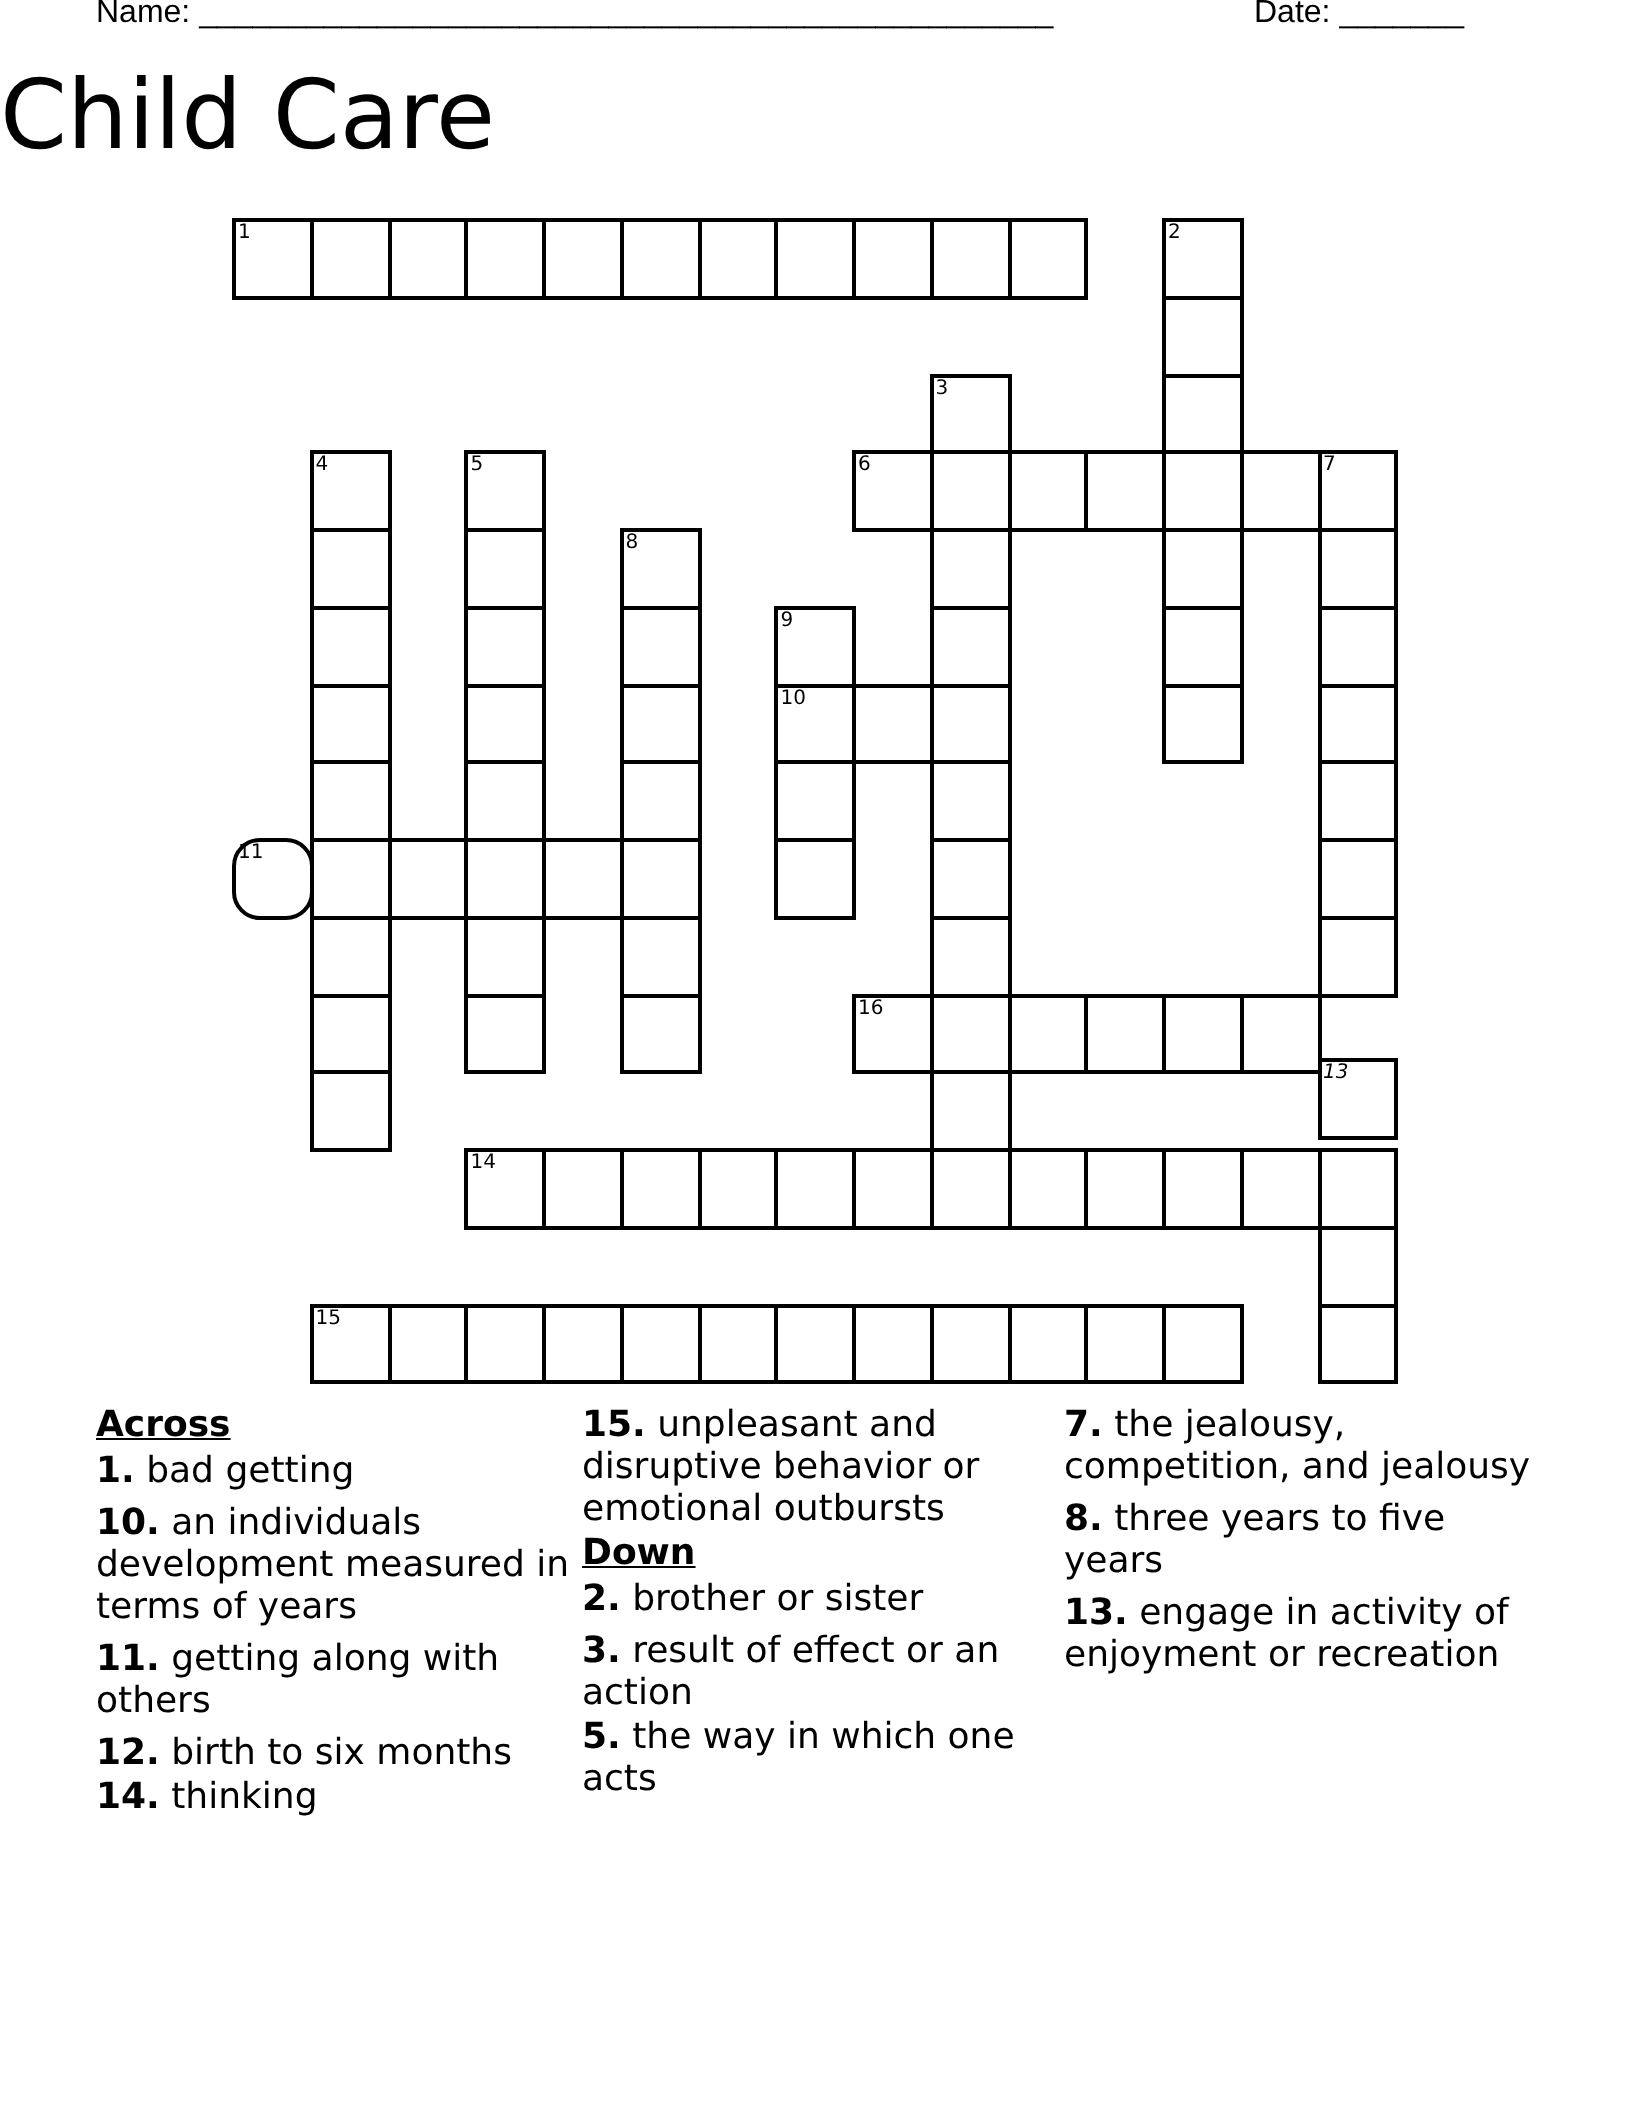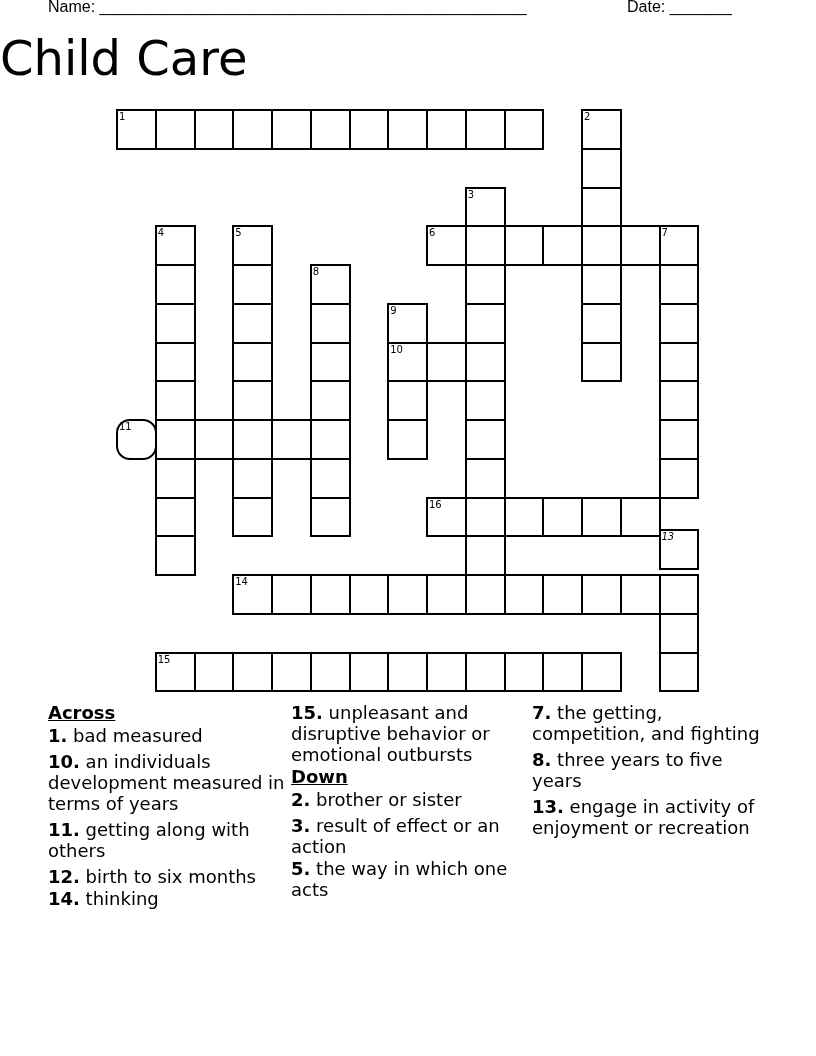--- a/index.html
+++ b/index.html
@@ -156,32 +156,32 @@
     <div class="cell" style="left: 388.25px; top: 652.5px; width: 40.75px; height: 40.75px;"></div>
     <div class="cell" style="left: 427px; top: 652.5px; width: 40.75px; height: 40.75px;"></div>
     <div class="cell" style="left: 465.75px; top: 652.5px; width: 40.75px; height: 40.75px;"></div>
     <div class="cell" style="left: 504.5px; top: 652.5px; width: 40.75px; height: 40.75px;"></div>
     <div class="cell" style="left: 543.25px; top: 652.5px; width: 40.75px; height: 40.75px;"></div>
     <div class="cell" style="left: 582px; top: 652.5px; width: 40.75px; height: 40.75px;"></div>
   </div>
 
 <div class="clues col1">
   <div class="head">Across</div>
-  <div class="clue"><b>1.</b><span> bad measured</span></div>
+  <div class="clue"><b>1.</b><span> bad getting</span></div>
   <div class="clue"><b>10.</b><span> an individuals development measured in terms of years</span></div>
   <div class="clue"><b>11.</b><span> getting along with others</span></div>
   <div class="clue" style="margin-bottom:1px"><b>12.</b><span> birth to six months</span></div>
   <div class="clue"><b>14.</b><span> thinking</span></div>
 </div>
 
 <div class="clues col2">
   <div class="clue" style="margin-bottom:1px"><b>15.</b><span> unpleasant and disruptive behavior or emotional outbursts</span></div>
   <div class="head">Down</div>
   <div class="clue"><b>2.</b><span> brother or sister</span></div>
   <div class="clue" style="margin-bottom:1px"><b>3.</b><span> result of effect or an action</span></div>
   <div class="clue"><b>5.</b><span> the way in which one acts</span></div>
 </div>
 
 <div class="clues col3">
-  <div class="clue"><b>7.</b><span> the getting, competition, and fighting</span></div>
+  <div class="clue"><b>7.</b><span> the jealousy, competition, and jealousy</span></div>
   <div class="clue"><b>8.</b><span> three years to five years</span></div>
   <div class="clue"><b>13.</b><span> engage in activity of enjoyment or recreation</span></div>
 </div>
 
 </body></html>

